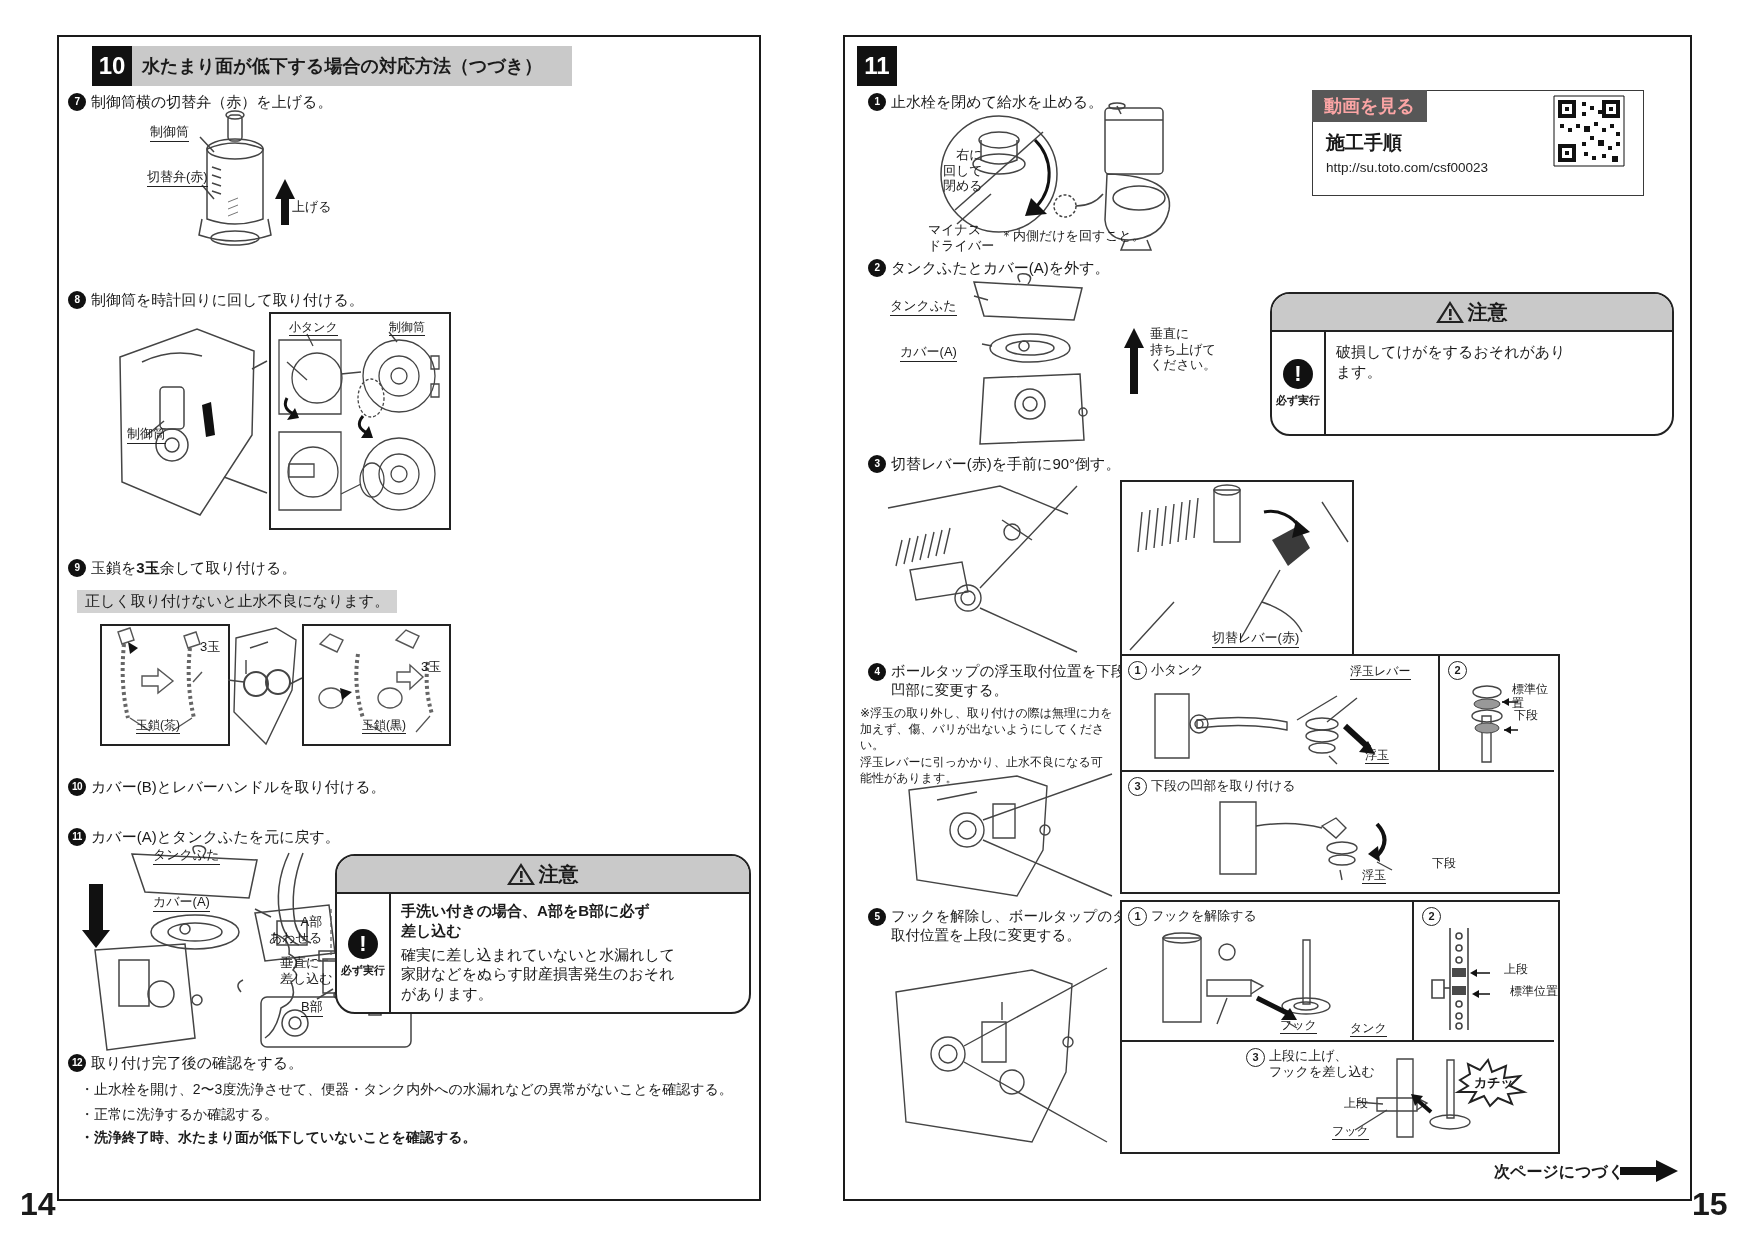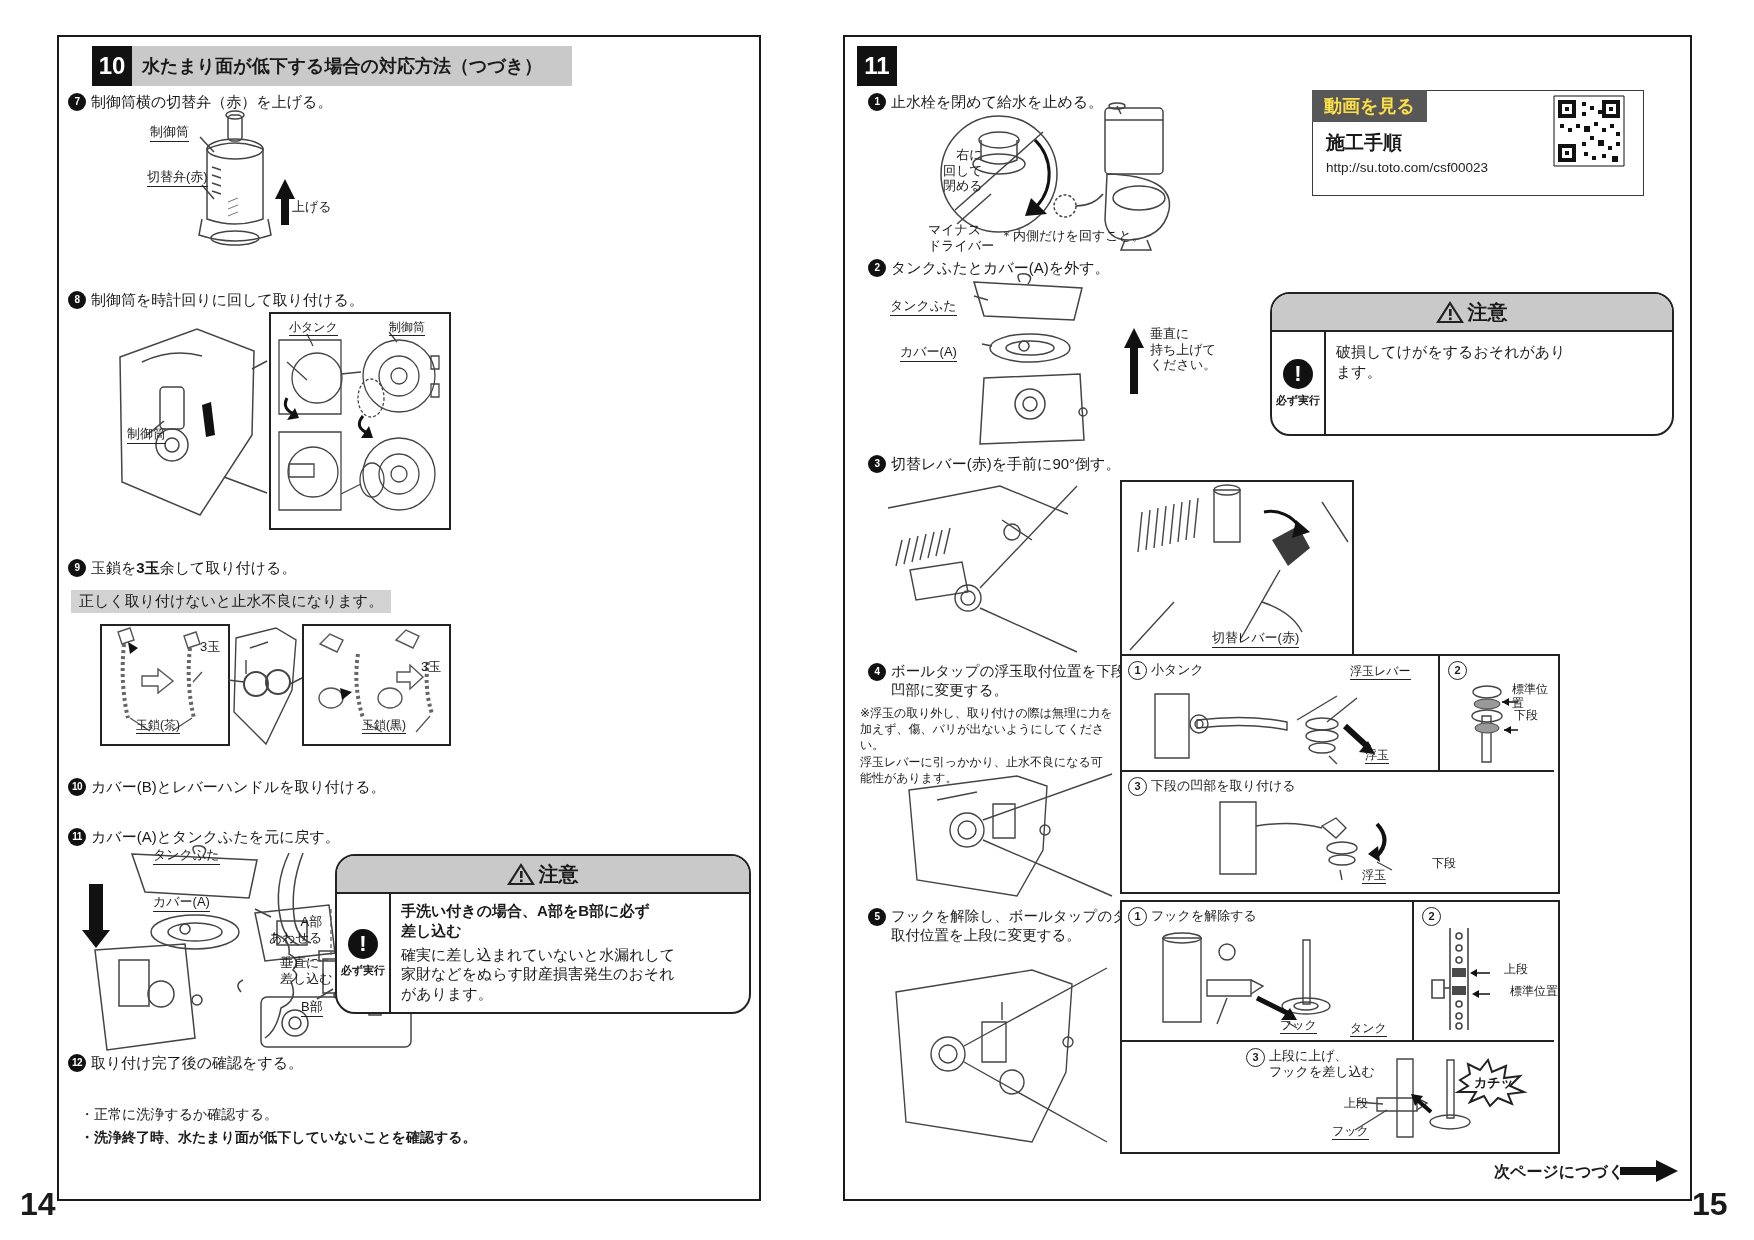--- a/index.html
+++ b/index.html
@@ -29,21 +29,21 @@
   .caution .ic{border-right:2px solid #222;width:48px;flex:none;display:flex;flex-direction:column;
                align-items:center;justify-content:center;gap:4px;padding:6px 2px;}
   .bang{width:30px;height:30px;border-radius:50%;background:#111;color:#fff;font-weight:bold;
         font-size:22px;display:flex;align-items:center;justify-content:center;}
   .ic .cap{font-size:11px;font-weight:bold;white-space:nowrap;}
   .caution .tx{padding:7px 10px;font-size:15px;line-height:1.32;}
   .pgnum{position:absolute;font-size:32px;font-weight:bold;}
   .ptitle{position:absolute;display:flex;gap:4px;align-items:center;font-size:13px;white-space:pre-line;line-height:1.25;}
   .cnum{flex:none;width:17px;height:17px;border:1.5px solid #222;border-radius:50%;background:#fff;
         font-size:11px;font-weight:bold;display:flex;align-items:center;justify-content:center;}
-  .vtab{position:absolute;background:#575757;color:#fde047;font-weight:bold;font-size:18px;
+  .vtab{position:absolute;background:#575757;color:#fca5a5;font-weight:bold;font-size:18px;
         display:flex;align-items:center;padding:0 12px;z-index:3;}
   .vbox{position:absolute;border:1.5px solid #3a3a3a;background:#fff;}
   .vtitle{position:absolute;font-size:19px;font-weight:bold;}
   .vurl{position:absolute;font-size:13.5px;color:#222;}
   .divider{position:absolute;background:#222;}
   .kachi-txt{position:absolute;font-size:13px;font-weight:bold;}
   .footer-next{position:absolute;font-size:16px;font-weight:bold;white-space:nowrap;}
   svg{position:absolute;overflow:visible;}
   svg *{vector-effect:non-scaling-stroke;}
 </style>
@@ -129,21 +129,21 @@
       <polygon points="102,124 90,124 98,112" fill="#111"></polygon>
     </svg>
     <span class="lbl u s" style="left:18px;top:6px;">小タンク</span>
     <span class="lbl u s" style="left:118px;top:6px;">制御筒</span>
   </div>
 
   <div class="step" style="left:9px;top:521px;">
     <span class="badge">9</span>
     <span class="nowrap"><span>玉鎖を</span><span class="bold">3玉</span><span>余して取り付ける。</span></span>
   </div>
-  <div class="note-hl" style="left:12px;top:553px;">正しく取り付けないと止水不良になります。</div>
+  <div class="note-hl" style="left:18px;top:553px;">正しく取り付けないと止水不良になります。</div>
 
   <div class="subbox" style="left:41px;top:587px;width:126px;height:118px;">
     <svg style="left:0;top:0;" width="122" height="114" viewBox="0 0 122 114">
       <g fill="none" stroke="#555" stroke-width="1.4">
         <polygon points="16,6 28,2 32,14 20,18"></polygon>
           <polygon points="82,10 94,6 98,18 86,22"></polygon>
         <polygon points="40,50 56,50 56,43 71,55 56,67 56,60 40,60" fill="#fff"></polygon>
         <path d="M100 46 L91 56"></path>
         <path d="M28 92 L48 105 M90 92 L70 105"></path>
       </g>
@@ -260,20 +260,21 @@
 家財などをぬらす財産損害発生のおそれ
 があります。</div>
       </div>
     </div>
   </div>
 
   <div class="step" style="left:9px;top:1016px;">
     <span class="badge">12</span>
     <span class="nowrap">取り付け完了後の確認をする。</span>
   </div>
+  <div class="abs nowrap" style="left:21px;top:1044px;font-size:14px;">・止水栓を開け、2〜3度洗浄させて、便器・タンク内外への水漏れなどの異常がないことを確認する。</div>
   <div class="abs nowrap" style="left:21px;top:1069px;font-size:14px;">・正常に洗浄するか確認する。</div>
   <div class="abs nowrap bold" style="left:21px;top:1092px;font-size:14px;">・洗浄終了時、水たまり面が低下していないことを確認する。</div>
 </div>
 <div class="pgnum" style="left:20px;top:1186px;">14</div>
 
 <div class="page" style="left:843px;top:35px;width:845px;height:1162px;">
 
   <div class="sec-no" style="left:12px;top:9px;width:40px;height:40px;">11</div>
 
   <div class="step" style="left:23px;top:55px;">

